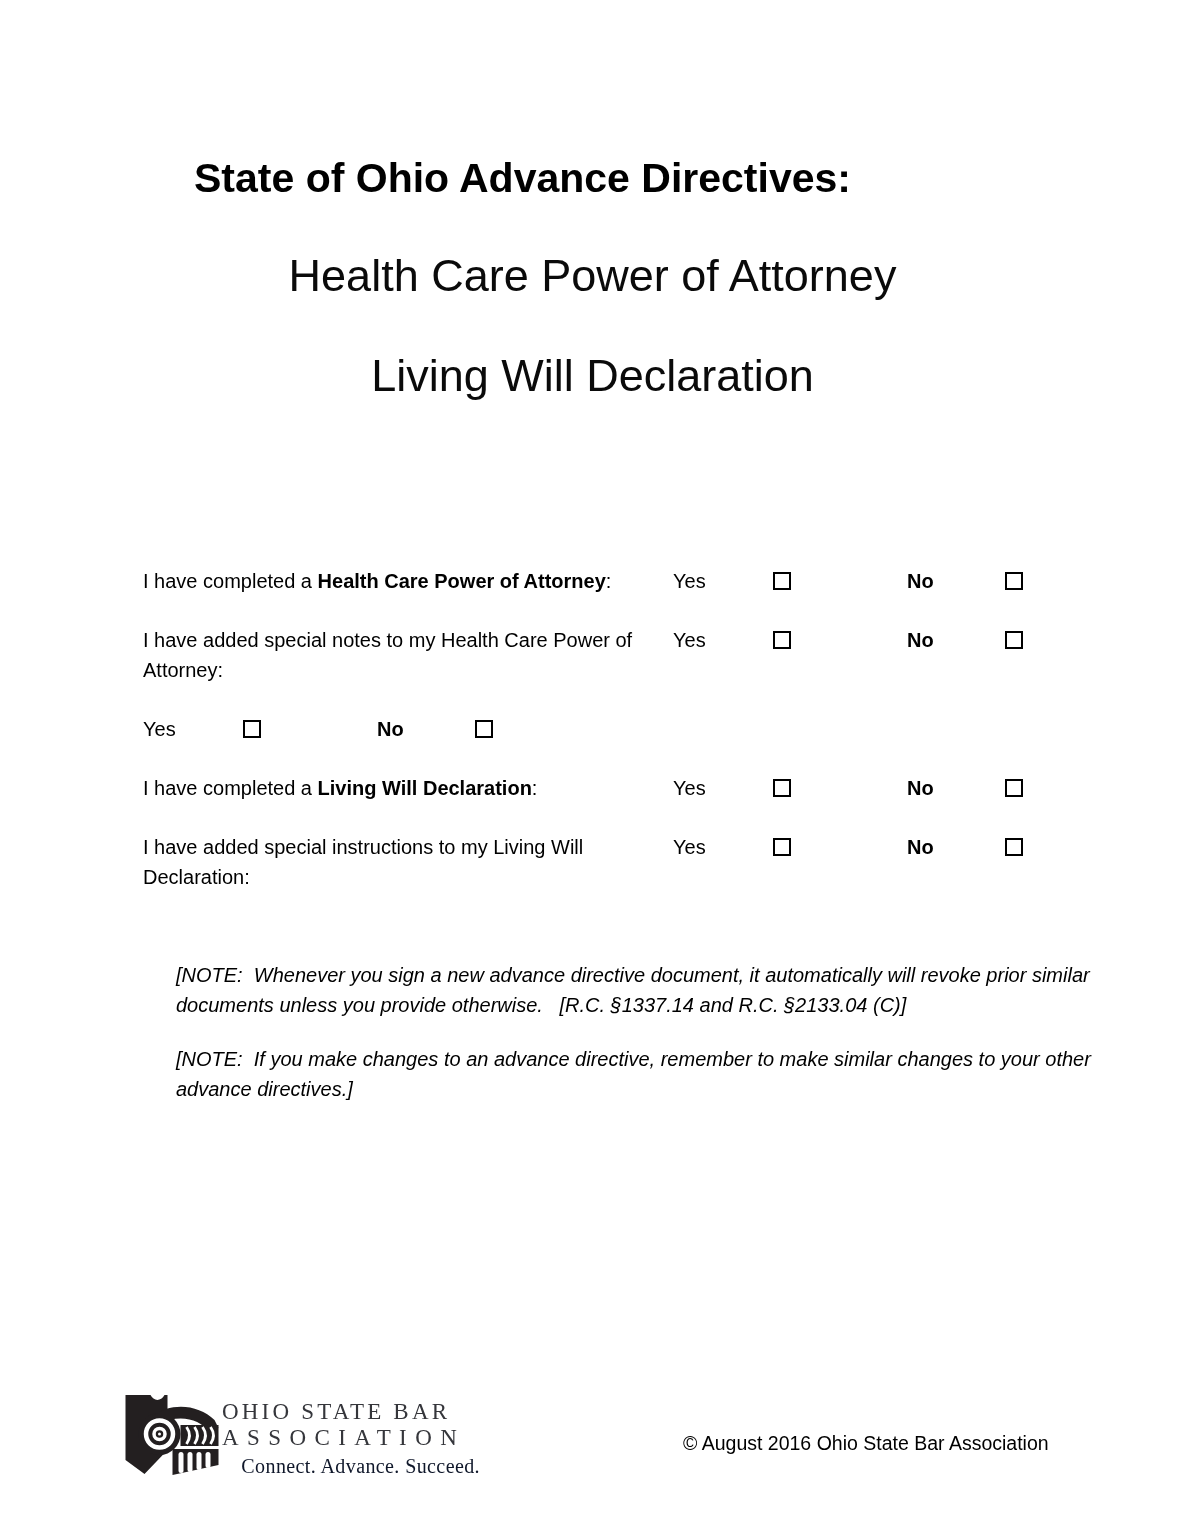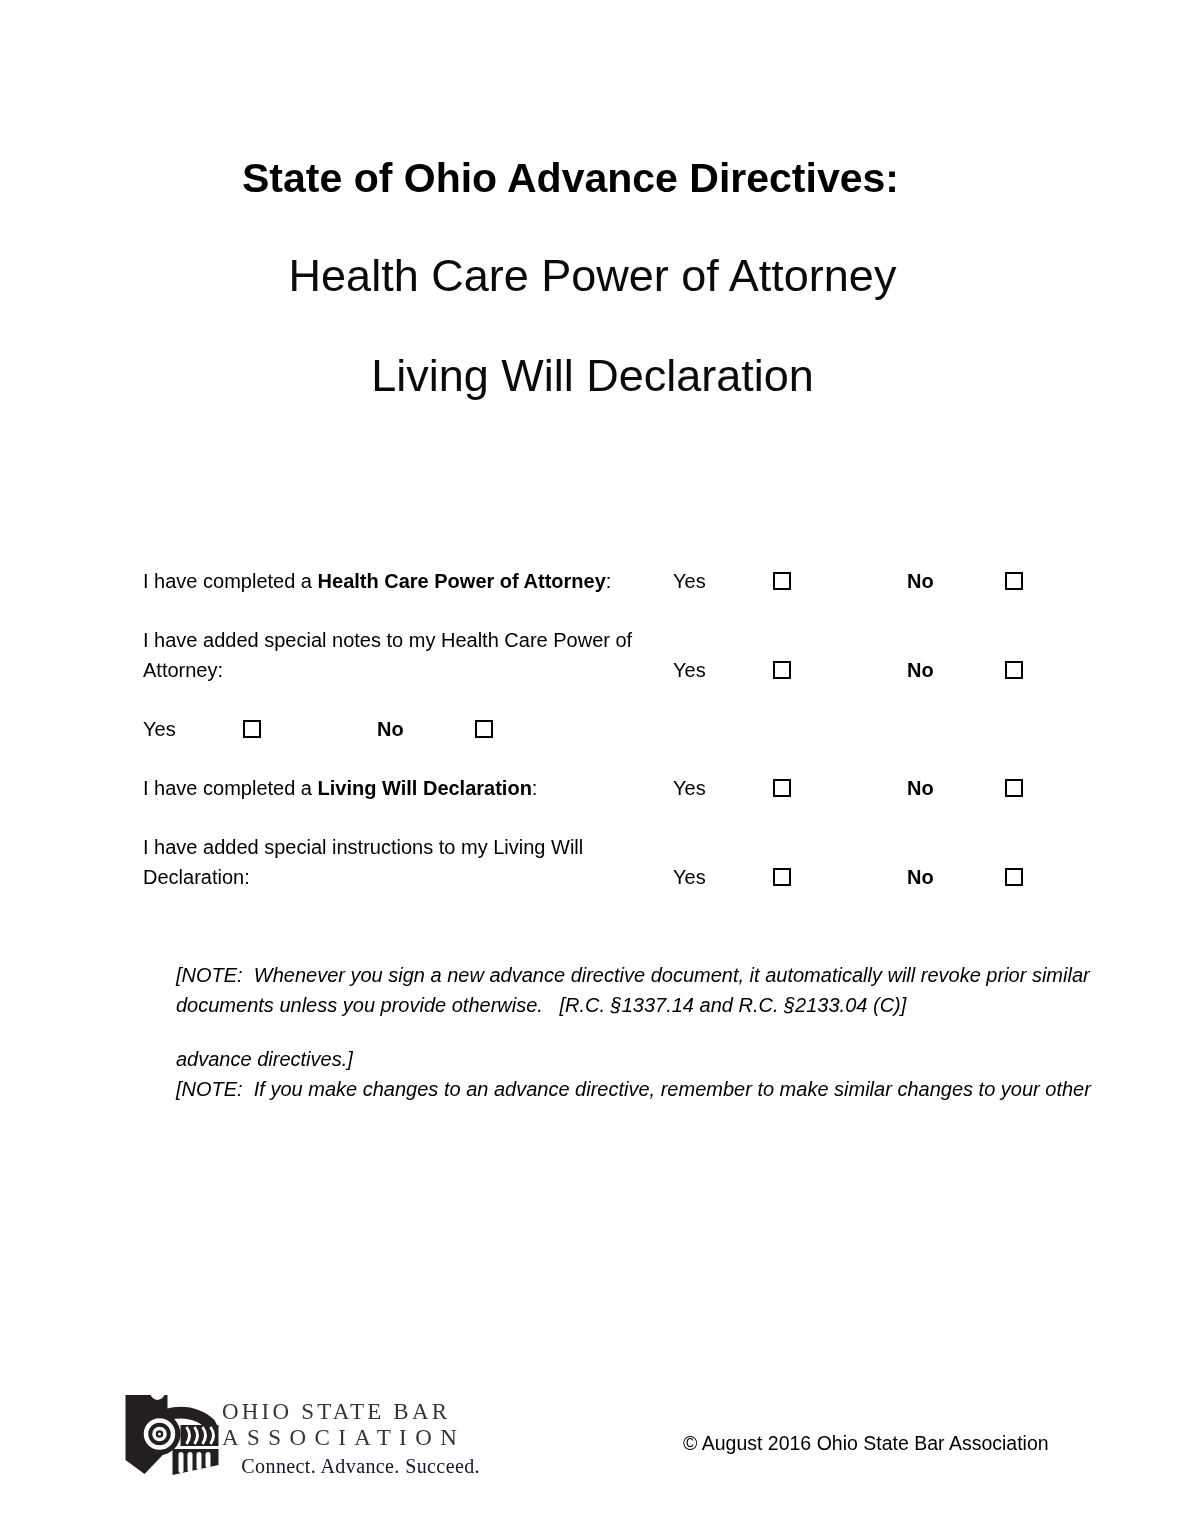--- a/index.html
+++ b/index.html
@@ -5,29 +5,29 @@
   html,body { margin:0; padding:0; background:#888; }
   .page {
     position:relative; width:1185px; height:1536px; margin:0 auto;
     background:#ffffff; color:#000;
     font-family:"Liberation Sans", sans-serif;
     overflow:hidden;
   }
   
   .doc-title {
     position:absolute; top:154px; left:0; width:1045px; text-align:center;
-    font-size:41px; font-weight:700; line-height:48px;padding-left:48px;
+    font-size:41px; font-weight:700; line-height:48px;
   }
   .doc-sub { position:absolute; left:0; width:1185px; text-align:center;
     font-size:45px; font-weight:400; line-height:50px; color:#0a0a0a; }
   .sub1 { top:251px; }
   .sub2 { top:351px; }
   
   .checklist { position:absolute; left:143px; top:566px; width:880px; }
-  .check-row { display:flex; align-items:flex-end; margin-bottom:29px; }
+  .check-row { display:flex; margin-bottom:29px; }
   .check-text { width:625px; font-size:20px; line-height:30px; white-space:pre-wrap; }
   .b { font-weight:700; }
   .yn { display:flex; align-items:center; height:30px; font-size:20px; flex:none;gap:48px; }
   .yes-label { width:52px; }
   .no-label  { width:50px; margin-left:68px;font-weight:bold; }
   .cb { width:14px; height:14px; border:2.5px solid #000; flex:none; background:#fff; }
   
   .notes { position:absolute; left:143px; top:960px; }
   .note-line { font-style:italic; font-size:20px; line-height:30px; white-space:pre;margin-left:33px; }
   .ref { font-size:20px; margin-left:11px; }
@@ -103,22 +103,22 @@
     </div>
 
   </div>
 
   <div class="notes">
     <div class="note">
       <div class="note-line">[NOTE:  Whenever you sign a new advance directive document, it automatically will revoke prior similar</div>
       <div class="note-line"><span>documents unless you provide otherwise. </span><span class="ref">[R.C. §1337.14 and R.C. §2133.04 (C)]</span></div>
     </div>
     <div class="note note-2">
+      <div class="note-line">[NOTE:  If you make changes to an advance directive, remember to make similar changes to your other</div>
       <div class="note-line">advance directives.]</div>
-      <div class="note-line">[NOTE:  If you make changes to an advance directive, remember to make similar changes to your other</div>
     </div>
   </div>
 
   <div class="logo-icon">
     <svg viewBox="0 0 94 82" width="95" height="82" xmlns="http://www.w3.org/2000/svg">
       <g fill="#231f20">
         <path d="M1,1 H26 C29,7 36,8 40,1 H43 V56 L20,80 L1,66 Z"></path>
         <circle cx="35" cy="40" r="21"></circle>
         <path d="M28,22 C46,8 74,10 90,26 L94,34 L84,38 C76,24 52,20 36,30 Z"></path>
         <rect x="56" y="31" width="38" height="21"></rect>

